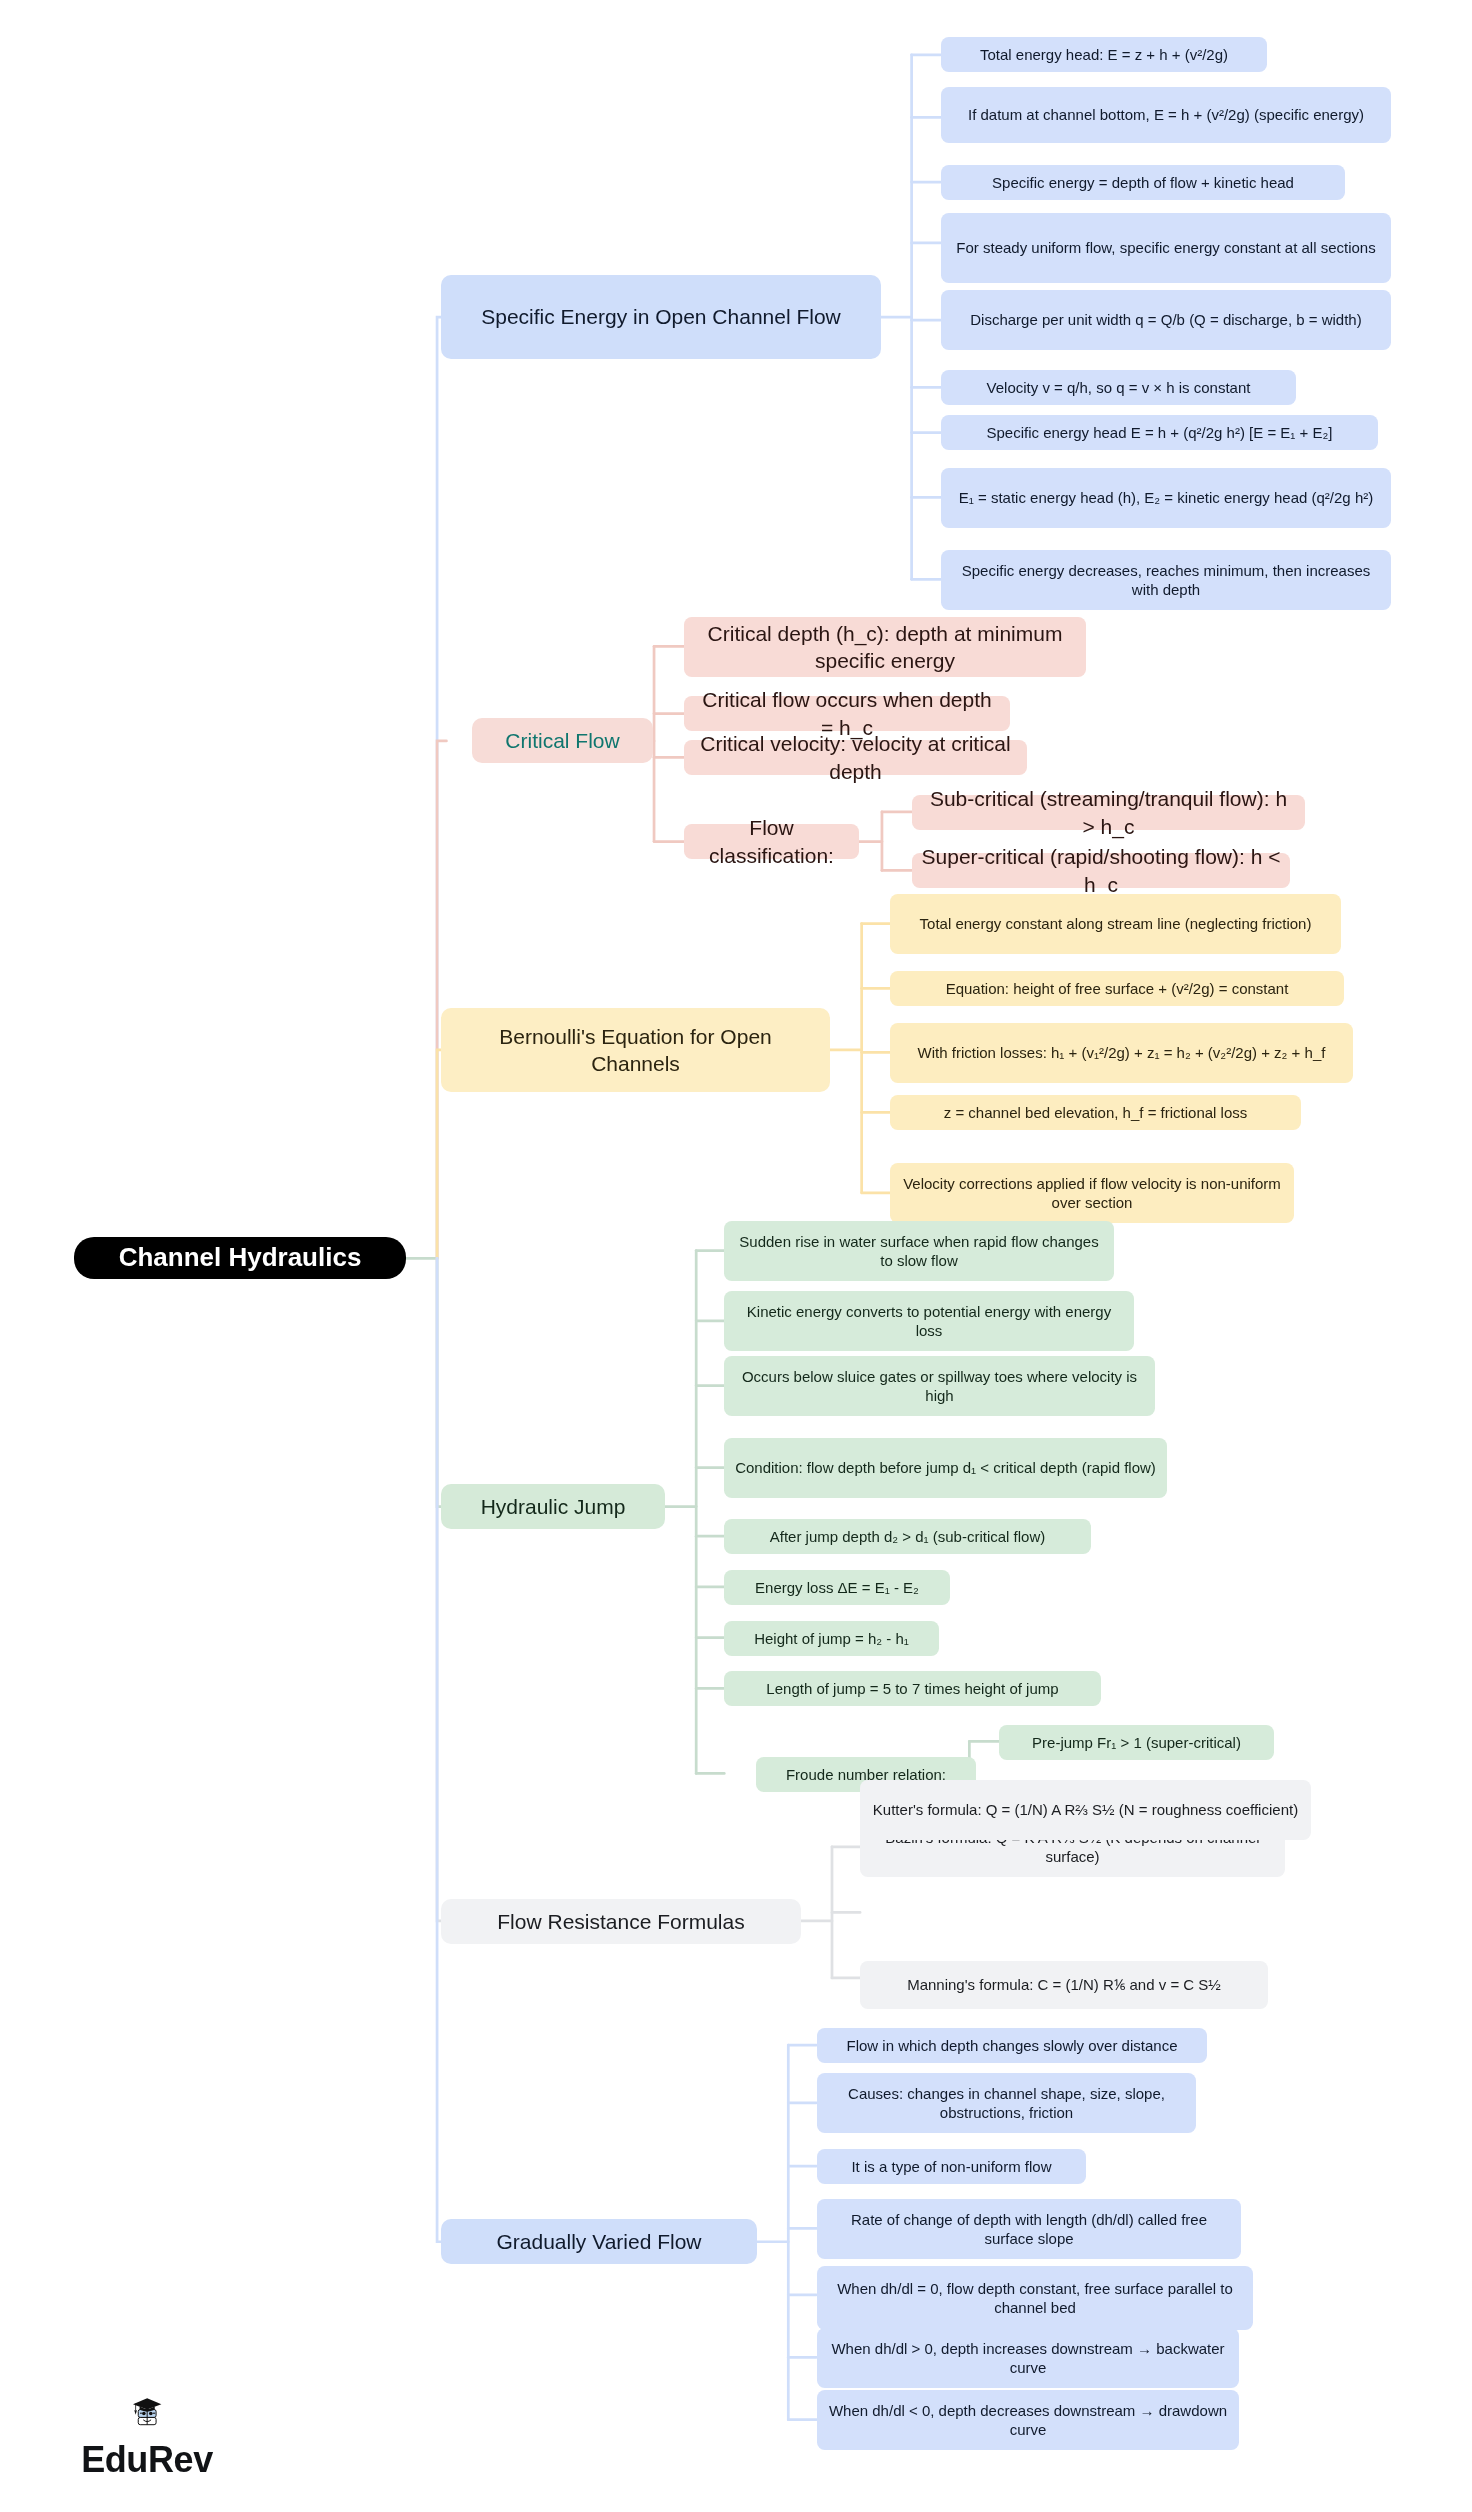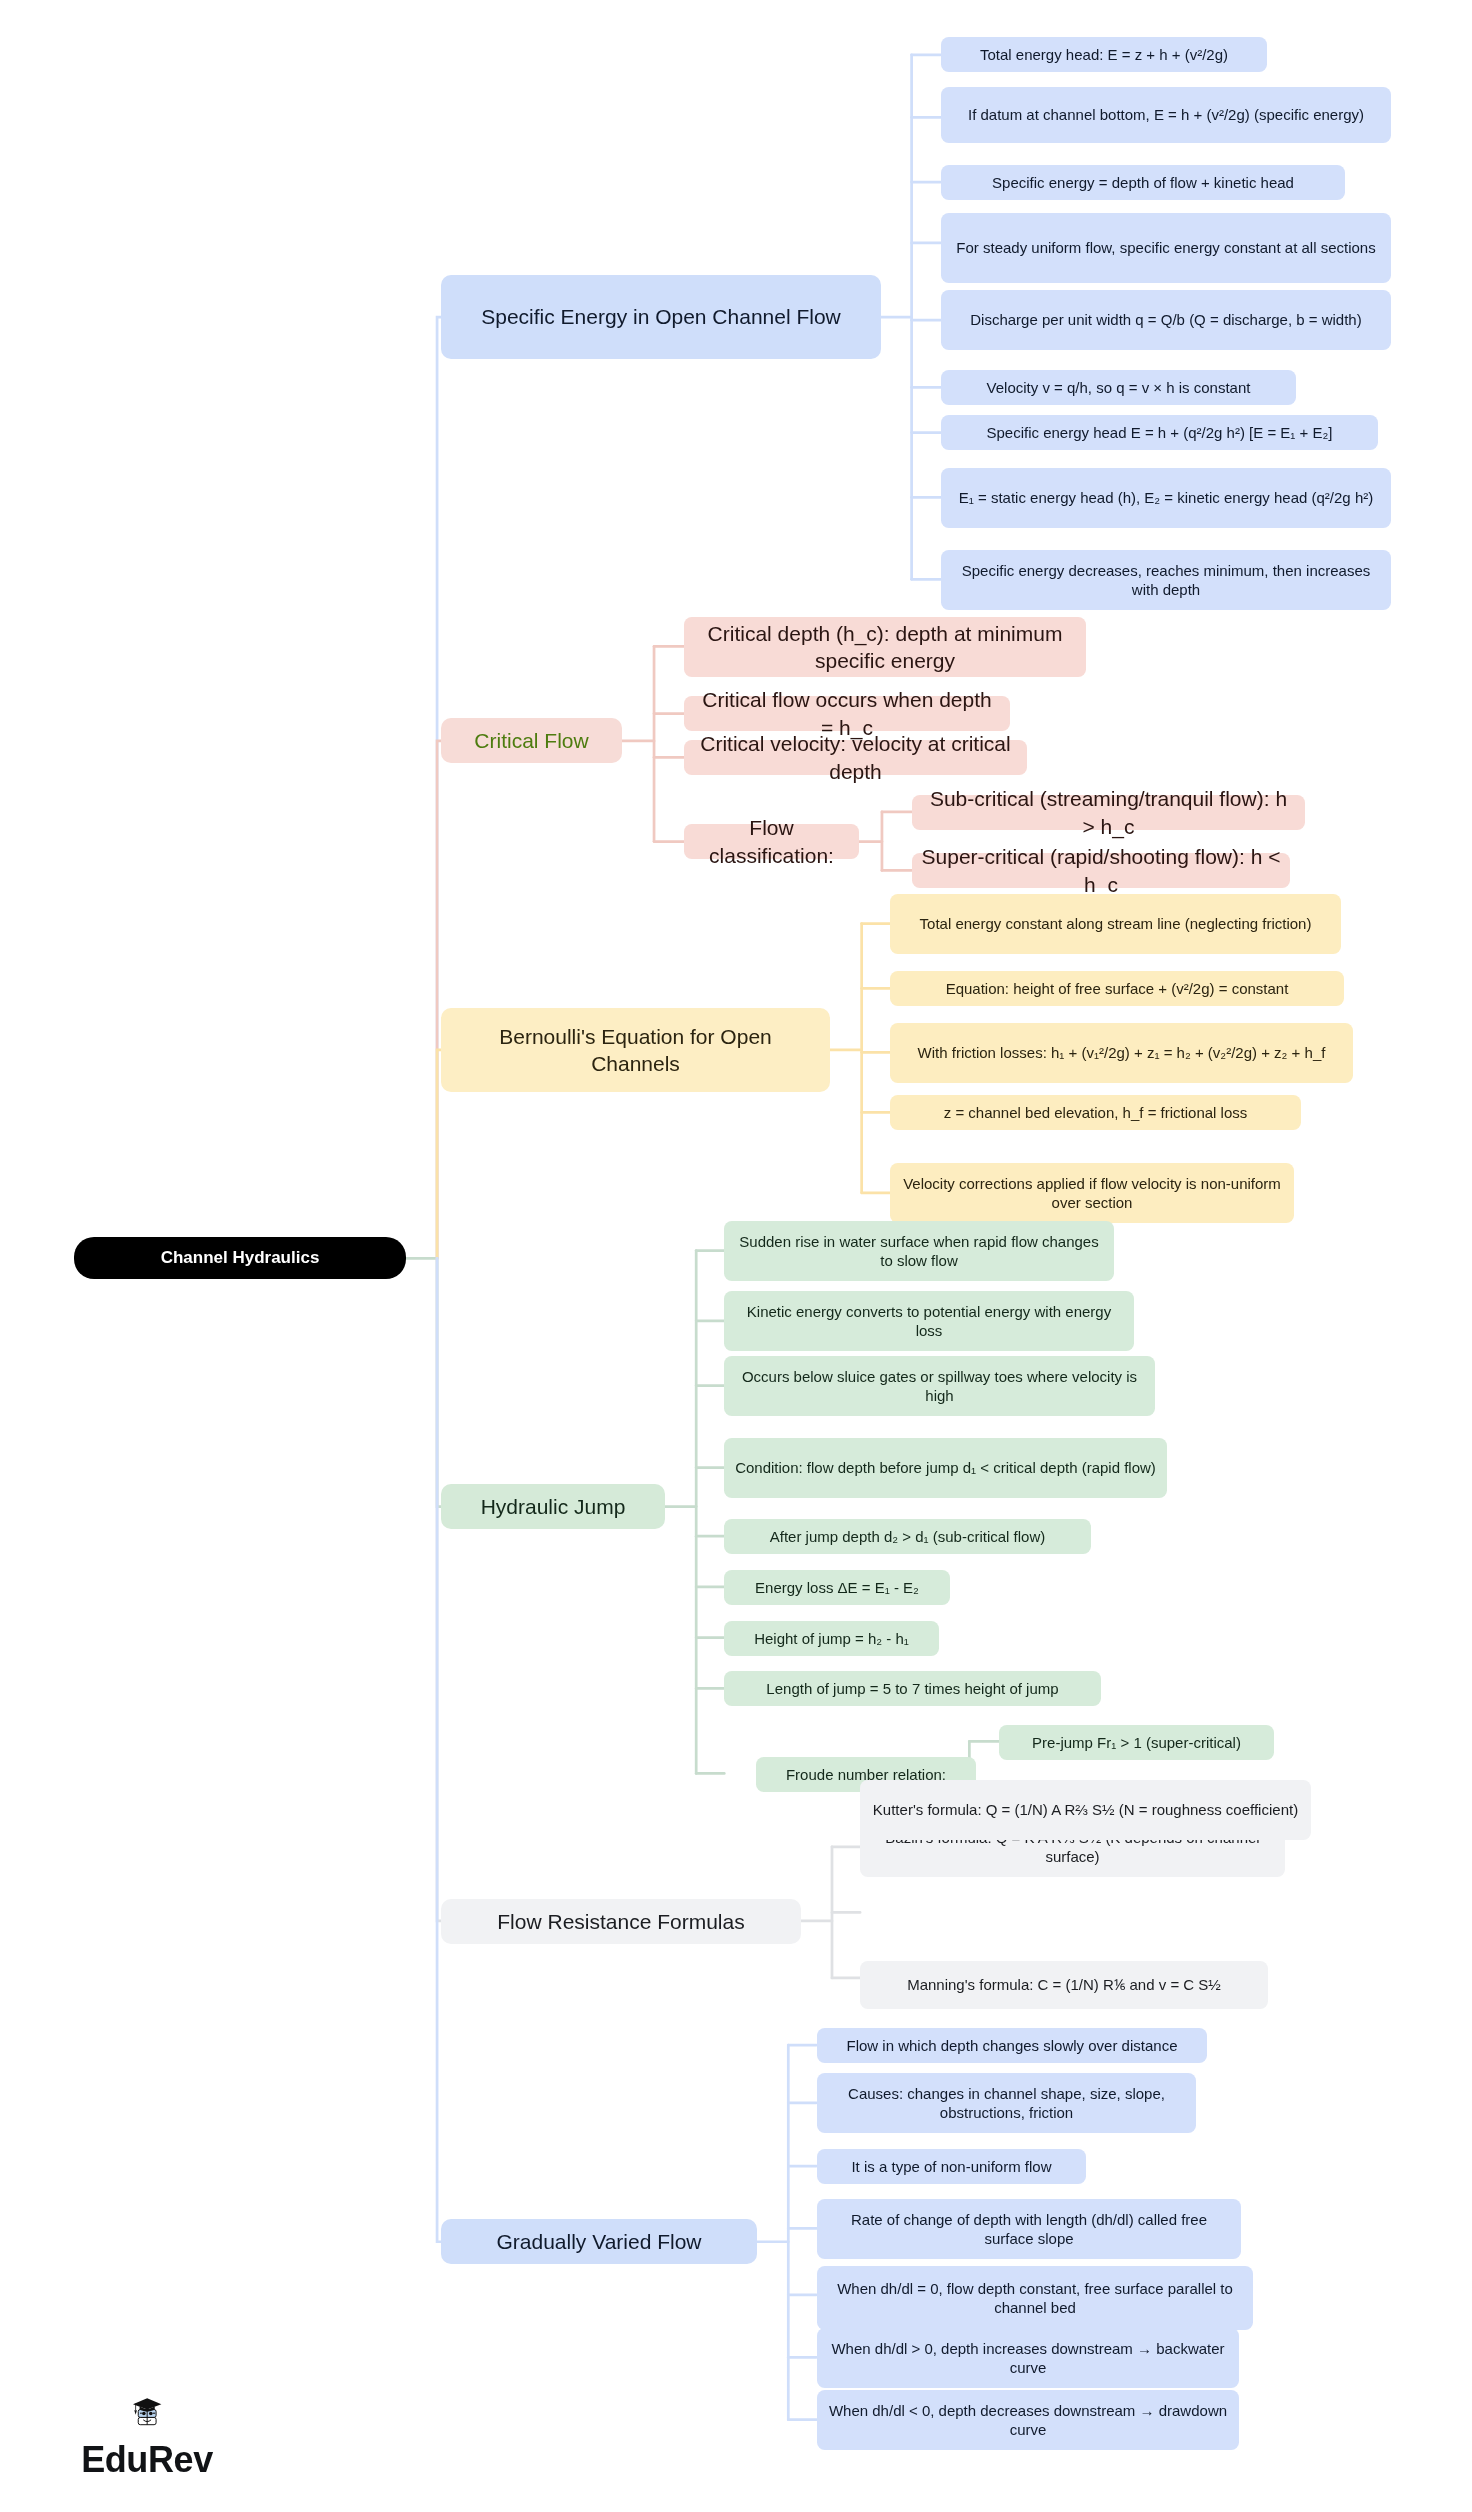--- a/index.html
+++ b/index.html
@@ -31,36 +31,36 @@
     text-align: center;
     border-radius: 7.8px;
     line-height: 1.30;
     padding: 4.7px 9.4px;
     color: #101a2c;
   }
   .node.root {
     background: #000000;
     color: #ffffff;
     font-weight: bold;
-    font-size: 17px;
+    font-size: 26px;
     border-radius: 20px;
     padding: 7.8px 15.6px;
   }
   .node.branch {
     font-size: 21px;
     border-radius: 10px;
     padding: 7.8px 12.5px;
   }
   .node.leaf  { font-size: 15px; }
   .node.sub   { font-size: 21px; }
 
   
   .c-blue   { background: #cfdefa; color: #101a2c; }
   .c-blue-b { background: #d3e0fb; color: #101a2c; }
-  .c-pink   { background: #f7dcd7; color: #4d7c0f; }
+  .c-pink   { background: #f7dcd7; color: #0f766e; margin-left: 31px; }
   .c-pink-b { background: #f8dbd6; color: #2a1512; }
   .c-yellow { background: #fdeec4; color: #2b2410; }
   .c-yellow-b{background: #fdedc0; color: #2b2410; }
   .c-green  { background: #d5ead8; color: #13281a; }
   .c-green-b{ background: #d6ebda; color: #13281a; }
   .c-gray   { background: #f1f2f4; color: #1b1d21; }
   .c-gray-b { background: #f1f2f4; color: #1b1d21; }
 
   
   #logo {

